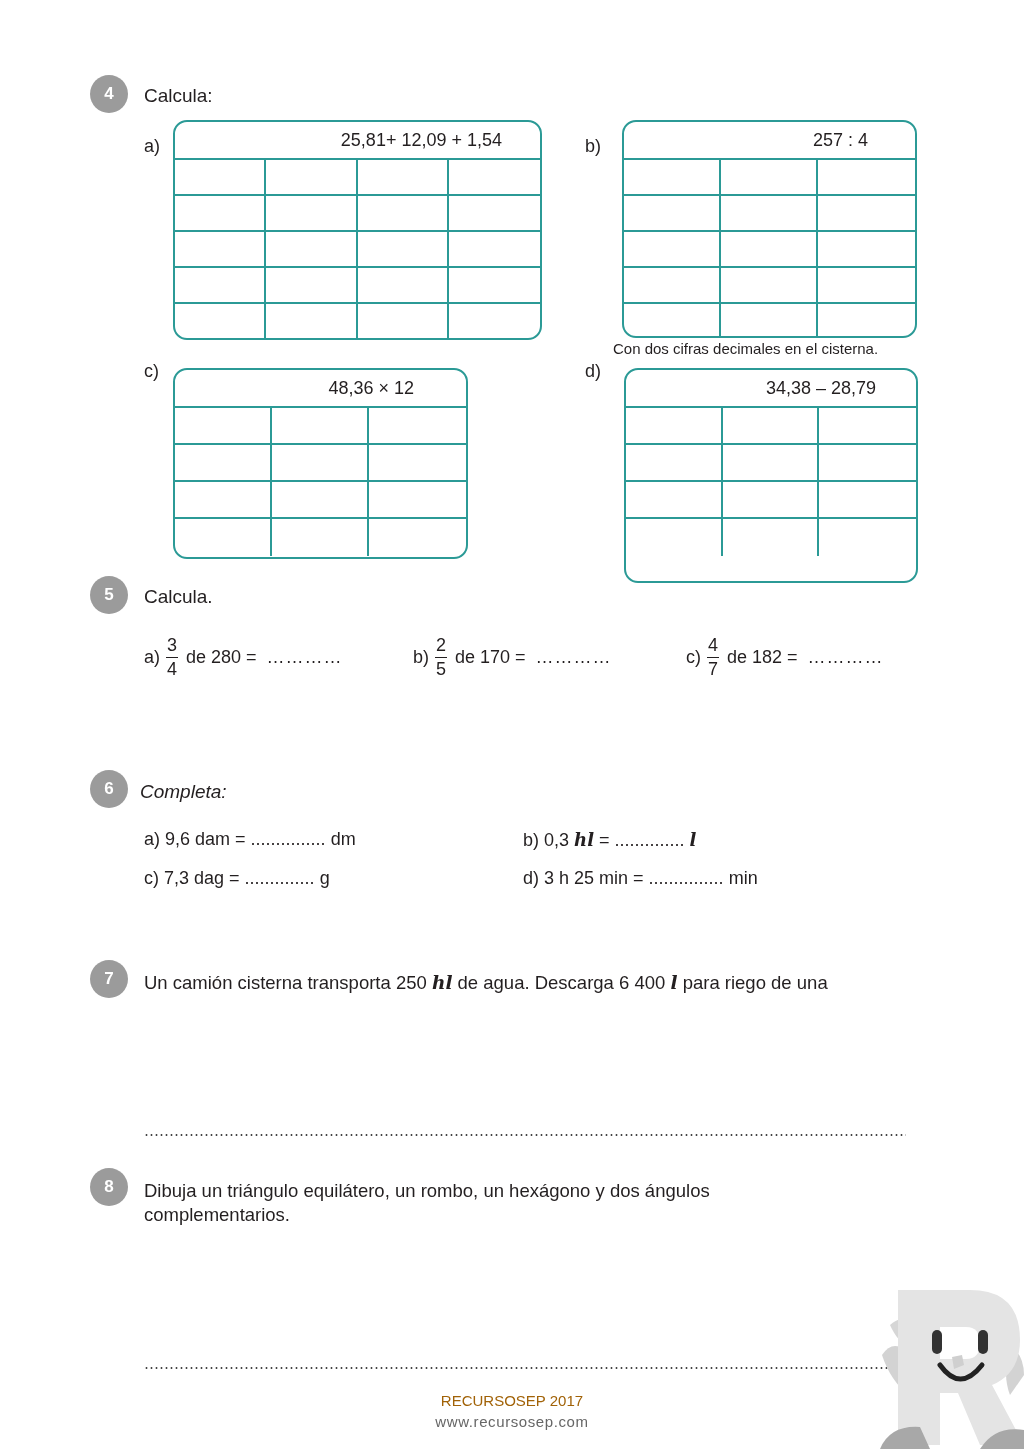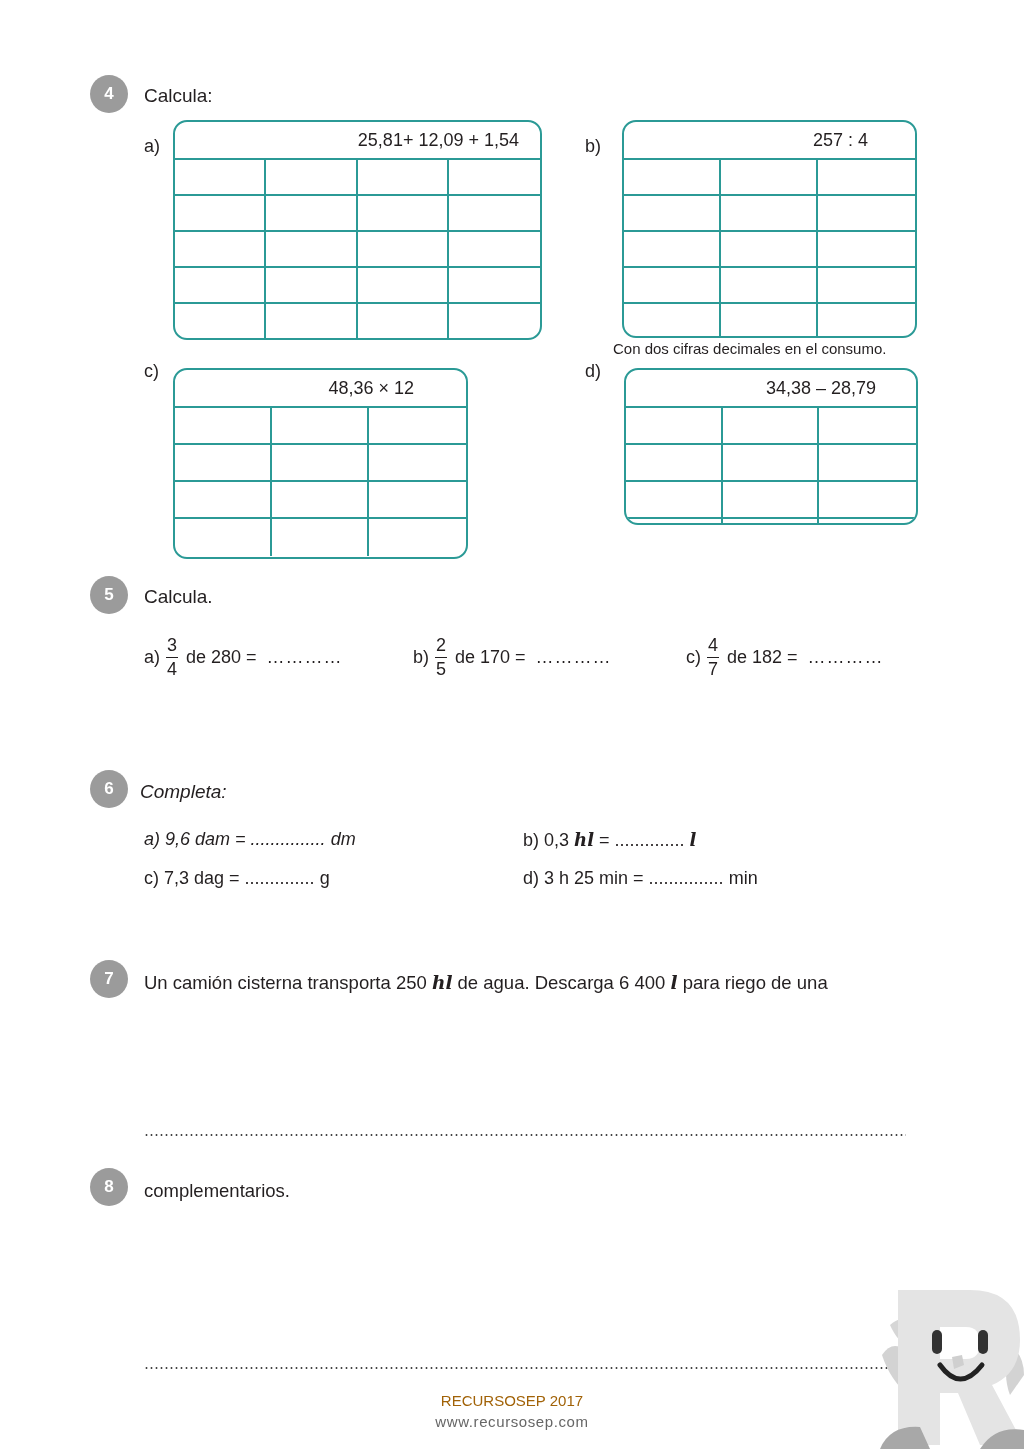--- a/index.html
+++ b/index.html
@@ -54,21 +54,21 @@
   .mascot { position: absolute; left: 870px; top: 1285px; width: 154px; height: 164px; }
 </style>
 </head>
 <body>
 
 <div class="badge" style="left:90px; top:75px;">4</div>
 <div class="section-title" style="left:144px; top:85px;">Calcula:</div>
 
 <div class="sub-label" style="left:144px; top:136px;">a)</div>
 <div class="grid-box" style="left:173px; top:120px; width:369px; height:220px;">
-  <div class="grid-header" style="padding-right:21px;">25,81+ 12,09 + 1,54</div>
+  <div class="grid-header" style="padding-right:38px;">25,81+ 12,09 + 1,54</div>
   <div class="grid-body" style="grid-template-columns: repeat(4, 1fr); grid-template-rows: repeat(5, 36px);">
     <div class="grid-cell"></div>
       <div class="grid-cell"></div>
       <div class="grid-cell"></div>
       <div class="grid-cell last-col"></div>
     <div class="grid-cell"></div>
       <div class="grid-cell"></div>
       <div class="grid-cell"></div>
       <div class="grid-cell last-col"></div>
     <div class="grid-cell"></div>
@@ -100,21 +100,21 @@
       <div class="grid-cell"></div>
       <div class="grid-cell last-col"></div>
     <div class="grid-cell"></div>
       <div class="grid-cell"></div>
       <div class="grid-cell last-col"></div>
     <div class="grid-cell last-row"></div>
       <div class="grid-cell last-row"></div>
       <div class="grid-cell last-col last-row"></div>
   </div>
 </div>
-<div class="note" style="left:613px; top:340px;">Con dos cifras decimales en el consumo.</div>
+<div class="note" style="left:613px; top:340px;">Con dos cifras decimales en el cisterna.</div>
 
 <div class="sub-label" style="left:144px; top:361px;">c)</div>
 <div class="grid-box" style="left:173px; top:368px; width:295px; height:191px;">
   <div class="grid-header" style="padding-right:52px;">48,36 × 12</div>
   <div class="grid-body" style="grid-template-columns: repeat(3, 1fr); grid-template-rows: repeat(4, 37px);">
     <div class="grid-cell"></div>
       <div class="grid-cell"></div>
       <div class="grid-cell last-col"></div>
     <div class="grid-cell"></div>
       <div class="grid-cell"></div>
@@ -122,21 +122,21 @@
     <div class="grid-cell"></div>
       <div class="grid-cell"></div>
       <div class="grid-cell last-col"></div>
     <div class="grid-cell last-row"></div>
       <div class="grid-cell last-row"></div>
       <div class="grid-cell last-col last-row"></div>
   </div>
 </div>
 
 <div class="sub-label" style="left:585px; top:361px;">d)</div>
-<div class="grid-box" style="left:624px; top:368px; width:294px; height:157px;">
+<div class="grid-box" style="left:624px; top:368px; width:294px; height:215px;">
   <div class="grid-header" style="padding-right:40px;">34,38 – 28,79</div>
   <div class="grid-body" style="grid-template-columns: repeat(3, 1fr); grid-template-rows: repeat(4, 37px);">
     <div class="grid-cell"></div>
       <div class="grid-cell"></div>
       <div class="grid-cell last-col"></div>
     <div class="grid-cell"></div>
       <div class="grid-cell"></div>
       <div class="grid-cell last-col"></div>
     <div class="grid-cell"></div>
       <div class="grid-cell"></div>
@@ -179,21 +179,21 @@
     <span class="bar"></span>
     <span class="num">7</span>
   </span>
   <span>de 182 =</span>
   <span class="dots">…………</span>
 </div>
 
 <div class="badge" style="left:90px; top:770px;">6</div>
 <div class="section-title" style="left:140px; top:781px;font-style:italic;">Completa:</div>
 
-<div class="line-text" style="left:144px; top:829px;font-style:italic;">
+<div class="line-text" style="left:144px; top:829px;">
   <span>a)</span>
   <span>9,6 dam =</span>
   <span>...............</span>
   <span>dm</span>
 </div>
 <div class="line-text" style="left:523px; top:829px;">
   <span>b)</span>
   <span>0,3</span><span> </span><span class="unit-italic">hl</span>
   <span>=</span>
   <span>..............</span>
@@ -213,20 +213,21 @@
 </div>
 
 <div class="badge" style="left:90px; top:960px;">7</div>
 <div class="paragraph" style="left:144px; top:971px;">
   <div><span>Un camión cisterna transporta 250 </span><span class="unit-italic">hl</span><span> de agua. Descarga 6 400 </span><span class="unit-italic">l</span><span> para riego de una</span></div>
 </div>
 <div class="answer-line" style="left:144px; top:1134px; width:762px;"></div>
 
 <div class="badge" style="left:90px; top:1168px;">8</div>
 <div class="paragraph" style="left:144px; top:1179px;">
+  <div>Dibuja un triángulo equilátero, un rombo, un hexágono y dos ángulos</div>
   <div>complementarios.</div>
 </div>
 <div class="answer-line" style="left:144px; top:1367px; width:762px;"></div>
 
 <div class="footer footer-title">RECURSOSEP 2017</div>
 <div class="footer footer-url">www.recursosep.com</div>
 
 <svg class="mascot" viewBox="0 0 154 164">
 
   <path d="M12 70 Q20 58 30 62 Q40 80 48 100 L40 112 Q20 95 12 70 Z" fill="#d3d3d3"></path>

